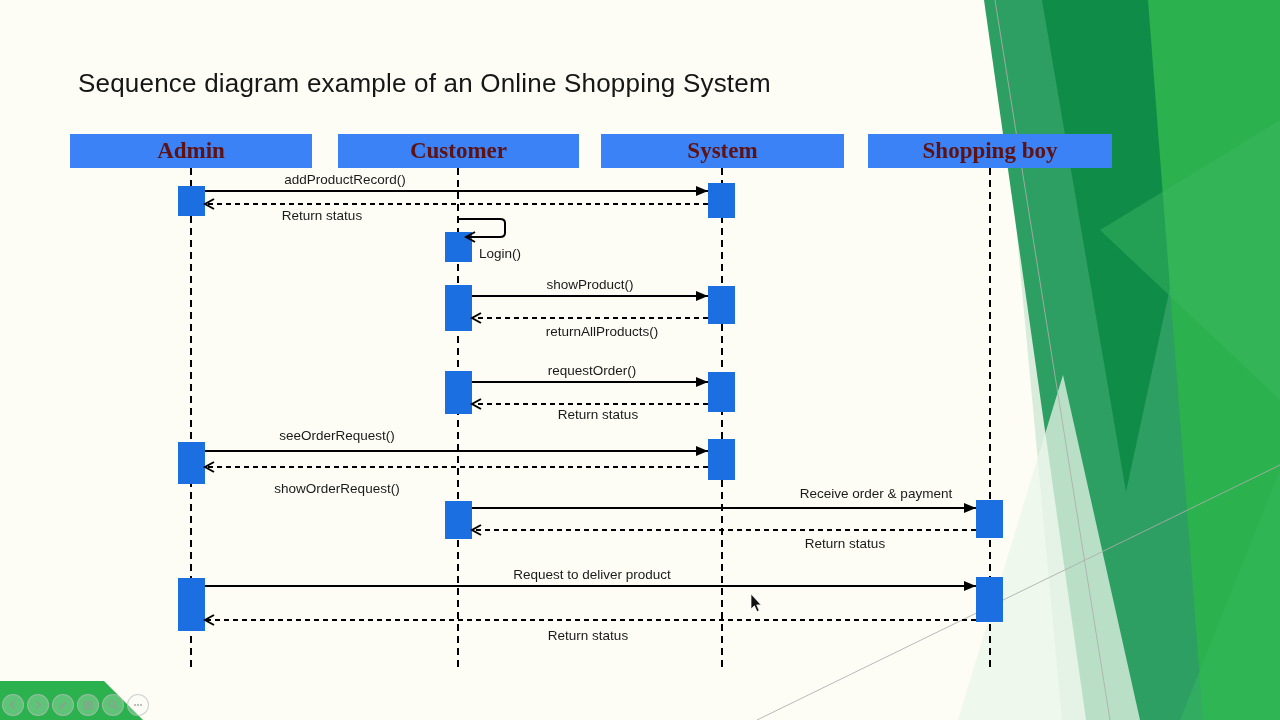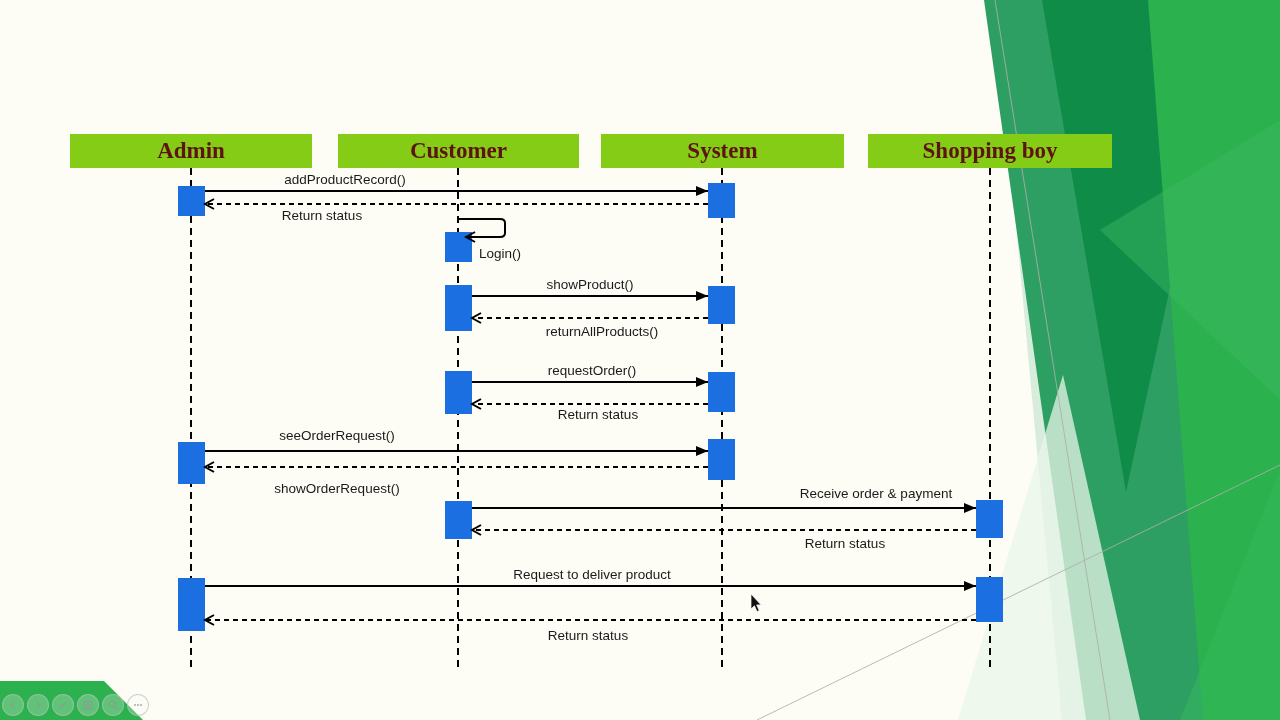--- a/index.html
+++ b/index.html
@@ -1,20 +1,20 @@
 <!DOCTYPE html>
 <html><head>
 <meta charset="utf-8">
 <style>
   html,body{margin:0;padding:0;background:#FDFDF6;}
   .slide{position:relative;width:1280px;height:720px;background:#FDFDF6;overflow:hidden;
          font-family:"Liberation Sans",sans-serif;}
   svg.layer{position:absolute;left:0;top:0;width:1280px;height:720px;}
   .title{position:absolute;left:78px;top:68px;font-size:26px;color:#161616;letter-spacing:0.2px;}
-  .actor-header{position:absolute;top:134px;height:34px;background:#84cc16;color:#5E1312;
+  .actor-header{position:absolute;top:134px;height:34px;background:#3b82f6;color:#5E1312;
                 font-family:"Liberation Serif",serif;font-weight:bold;font-size:23px;
                 text-align:center;line-height:33px;}
   #diagram text{font-family:"Liberation Sans",sans-serif;font-size:13.5px;}
   .toolbar{position:absolute;left:2px;top:694px;display:flex;gap:3px;}
   .tb-btn{width:22px;height:22px;border:1px solid rgba(185,185,185,0.65);border-radius:50%;
           background:rgba(253,253,253,0.25);display:flex;align-items:center;justify-content:center;
           box-sizing:border-box;cursor:pointer;}
   .tb-btn svg{display:block;}
 </style>
 </head>
@@ -28,20 +28,21 @@
       <polygon points="1042,0 1232,0 1126,492" fill="#0C8A45" opacity="0.9"></polygon>
       <polygon points="1148,0 1280,0 1280,720 1203,720" fill="#2BB14D" opacity="1"></polygon>
       <polygon points="1063,375 958,720 1140,720" fill="#E8F5EA" opacity="0.75"></polygon>
       <polygon points="1100,230 1280,120 1280,400" fill="#3DB763" opacity="0.45"></polygon>
       <polygon points="1180,720 1280,470 1280,720" fill="#36BA5D" opacity="0.5"></polygon>
       <polygon points="0,681 104,681 143,720 0,720" fill="#2BB14D" opacity="1"></polygon>
       <line x1="995" y1="0" x2="1110" y2="720" stroke="#ADADAD" stroke-width="1" opacity="0.85"></line>
       <line x1="757" y1="720" x2="1280" y2="465" stroke="#ADADAD" stroke-width="1" opacity="0.85"></line>
     </svg>
 
+  <div class="title">Sequence diagram example of an Online Shopping System</div>
 
   <div class="actor-header" style="left: 70px; width: 242px;">Admin</div>
   <div class="actor-header" style="left: 338px; width: 241px;">Customer</div>
   <div class="actor-header" style="left: 601px; width: 243px;">System</div>
   <div class="actor-header" style="left: 868px; width: 244px;">Shopping boy</div>
 
   <svg id="diagram" class="layer" viewBox="0 0 1280 720">
       <defs>
         <marker id="arrF" markerUnits="userSpaceOnUse" markerWidth="13" markerHeight="11" refX="12" refY="5" orient="auto">
           <path d="M0,0 L12,5 L0,10 Z" fill="#000"></path>

